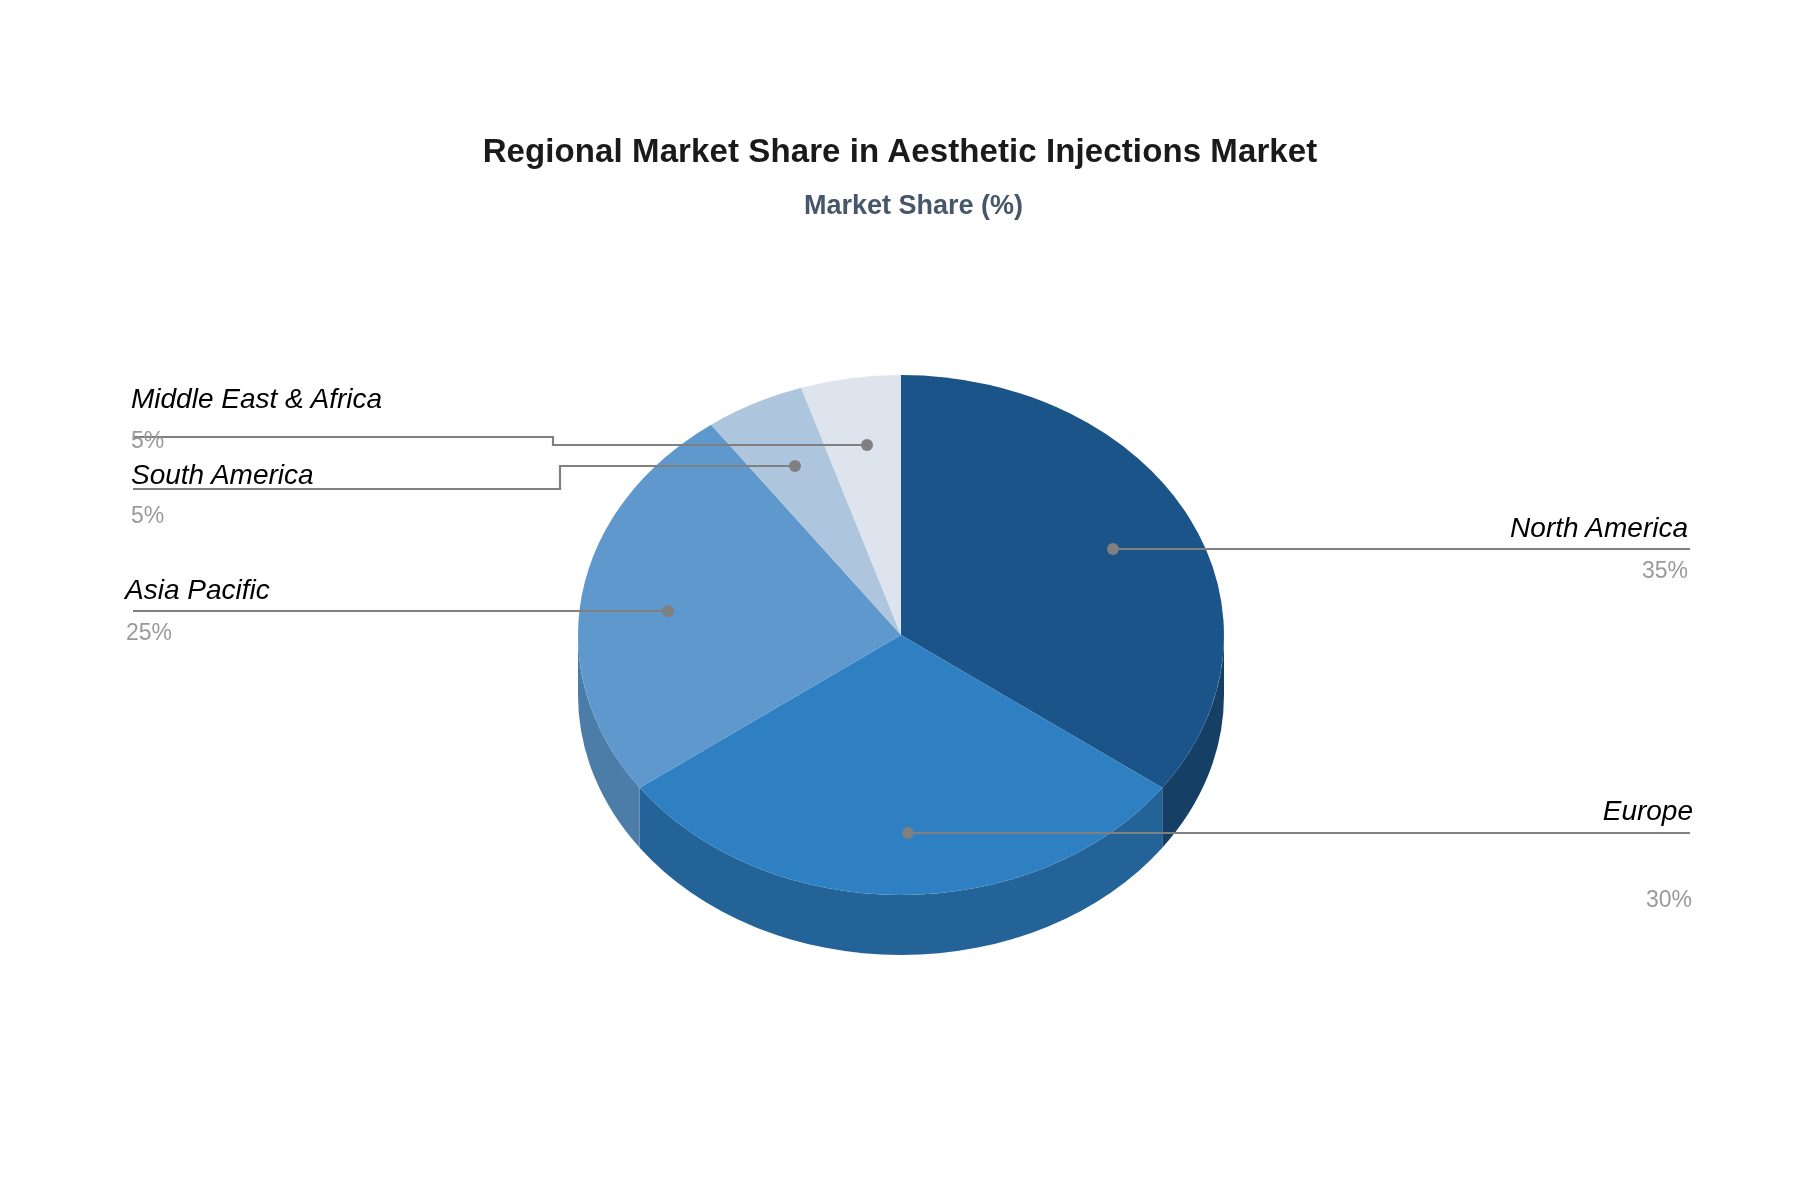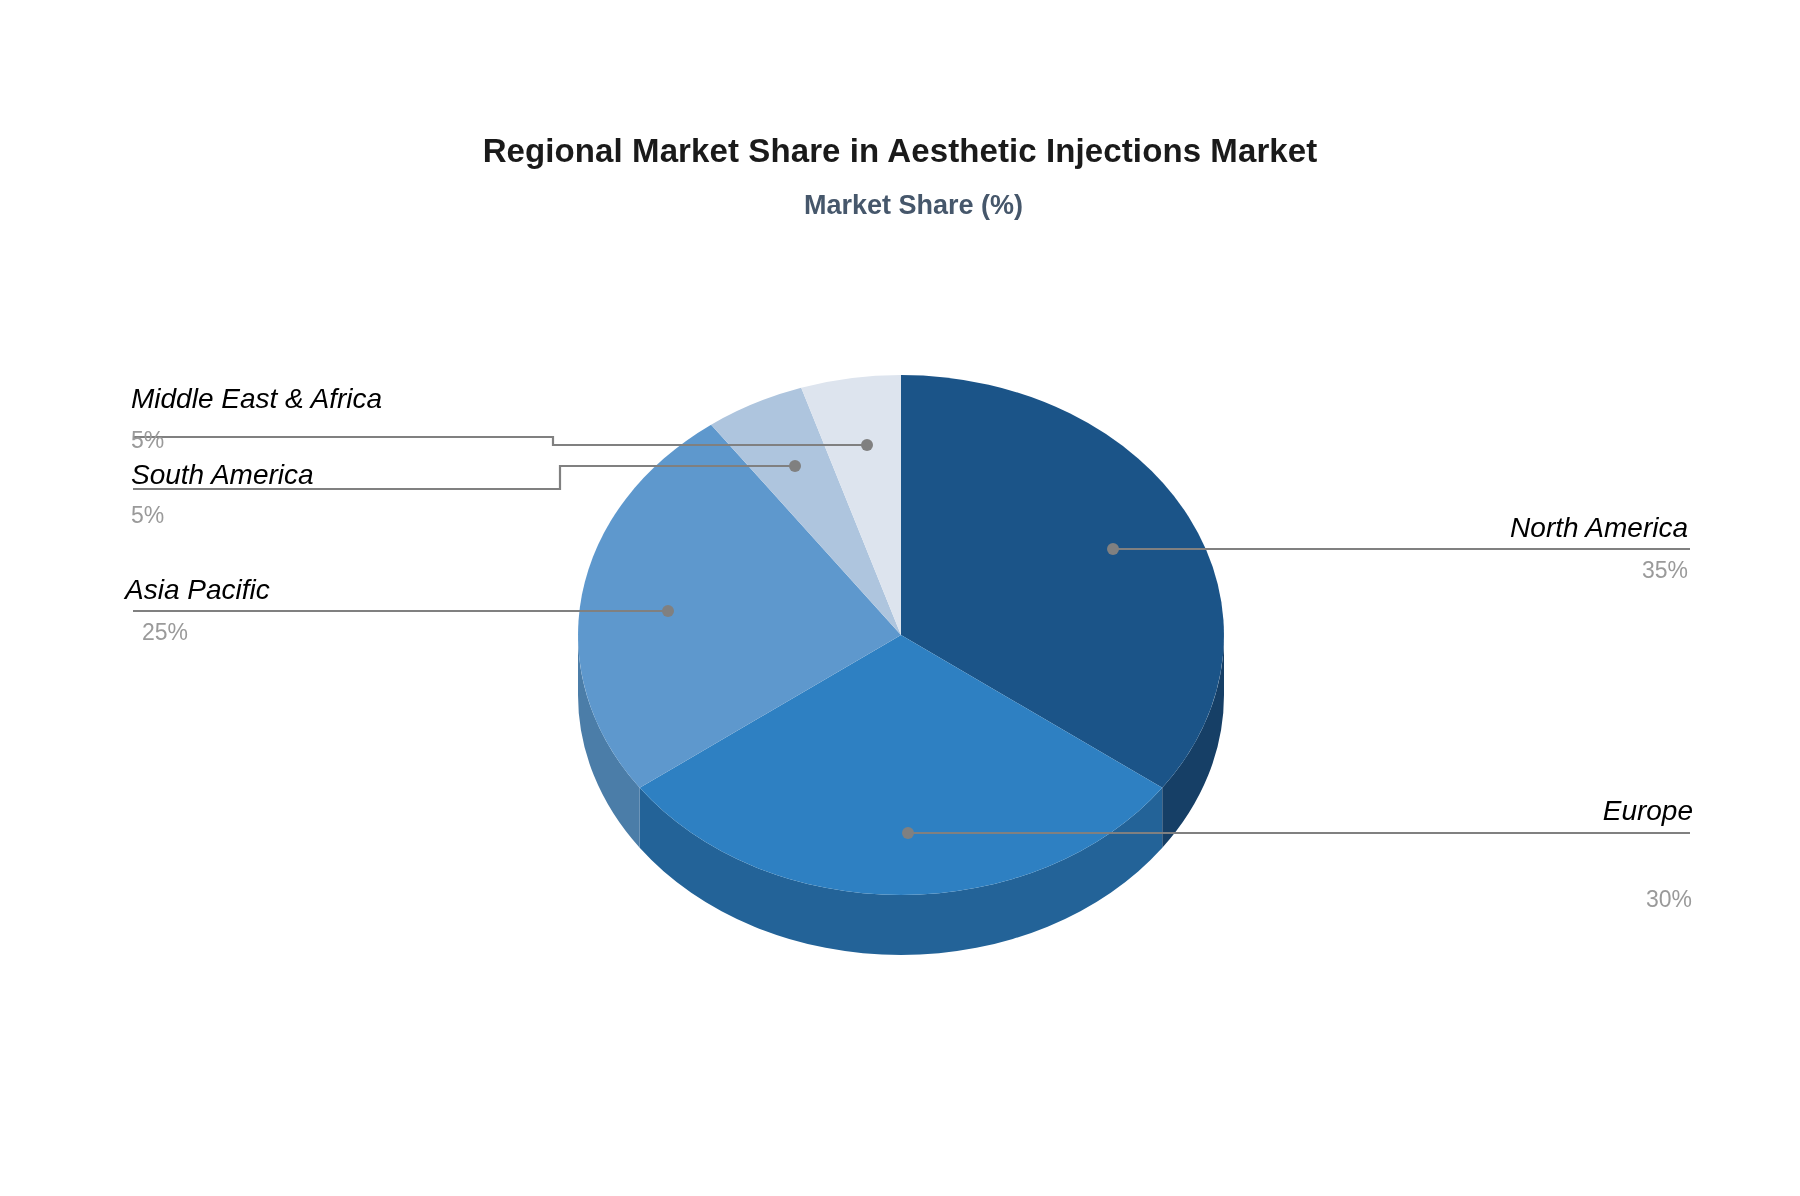--- a/index.html
+++ b/index.html
@@ -132,21 +132,21 @@
     </g>
   </svg>
 
   <div class="lbl" style="left:131px; top:384px;">Middle East &amp; Africa</div>
   <div class="val" style="left:131px; top:428px;">5%</div>
 
   <div class="lbl" style="left:131px; top:460px;text-align:right;">South America</div>
   <div class="val" style="left:131px; top:503px;">5%</div>
 
   <div class="lbl" style="left:125px; top:575px;">Asia Pacific</div>
-  <div class="val" style="left:142px; top:620px;">25%</div>
+  <div class="val" style="left:126px; top:620px;">25%</div>
 
   <div class="lbl lbl-right" style="right:112px; top:513px;">North America</div>
   <div class="val lbl-right" style="right:112px; top:558px;">35%</div>
 
   <div class="lbl lbl-right" style="right:107px; top:796px;">Europe</div>
   <div class="val lbl-right" style="right:108px; top:842px;margin-top:45px;">30%</div>
 
 
 </div>
 

